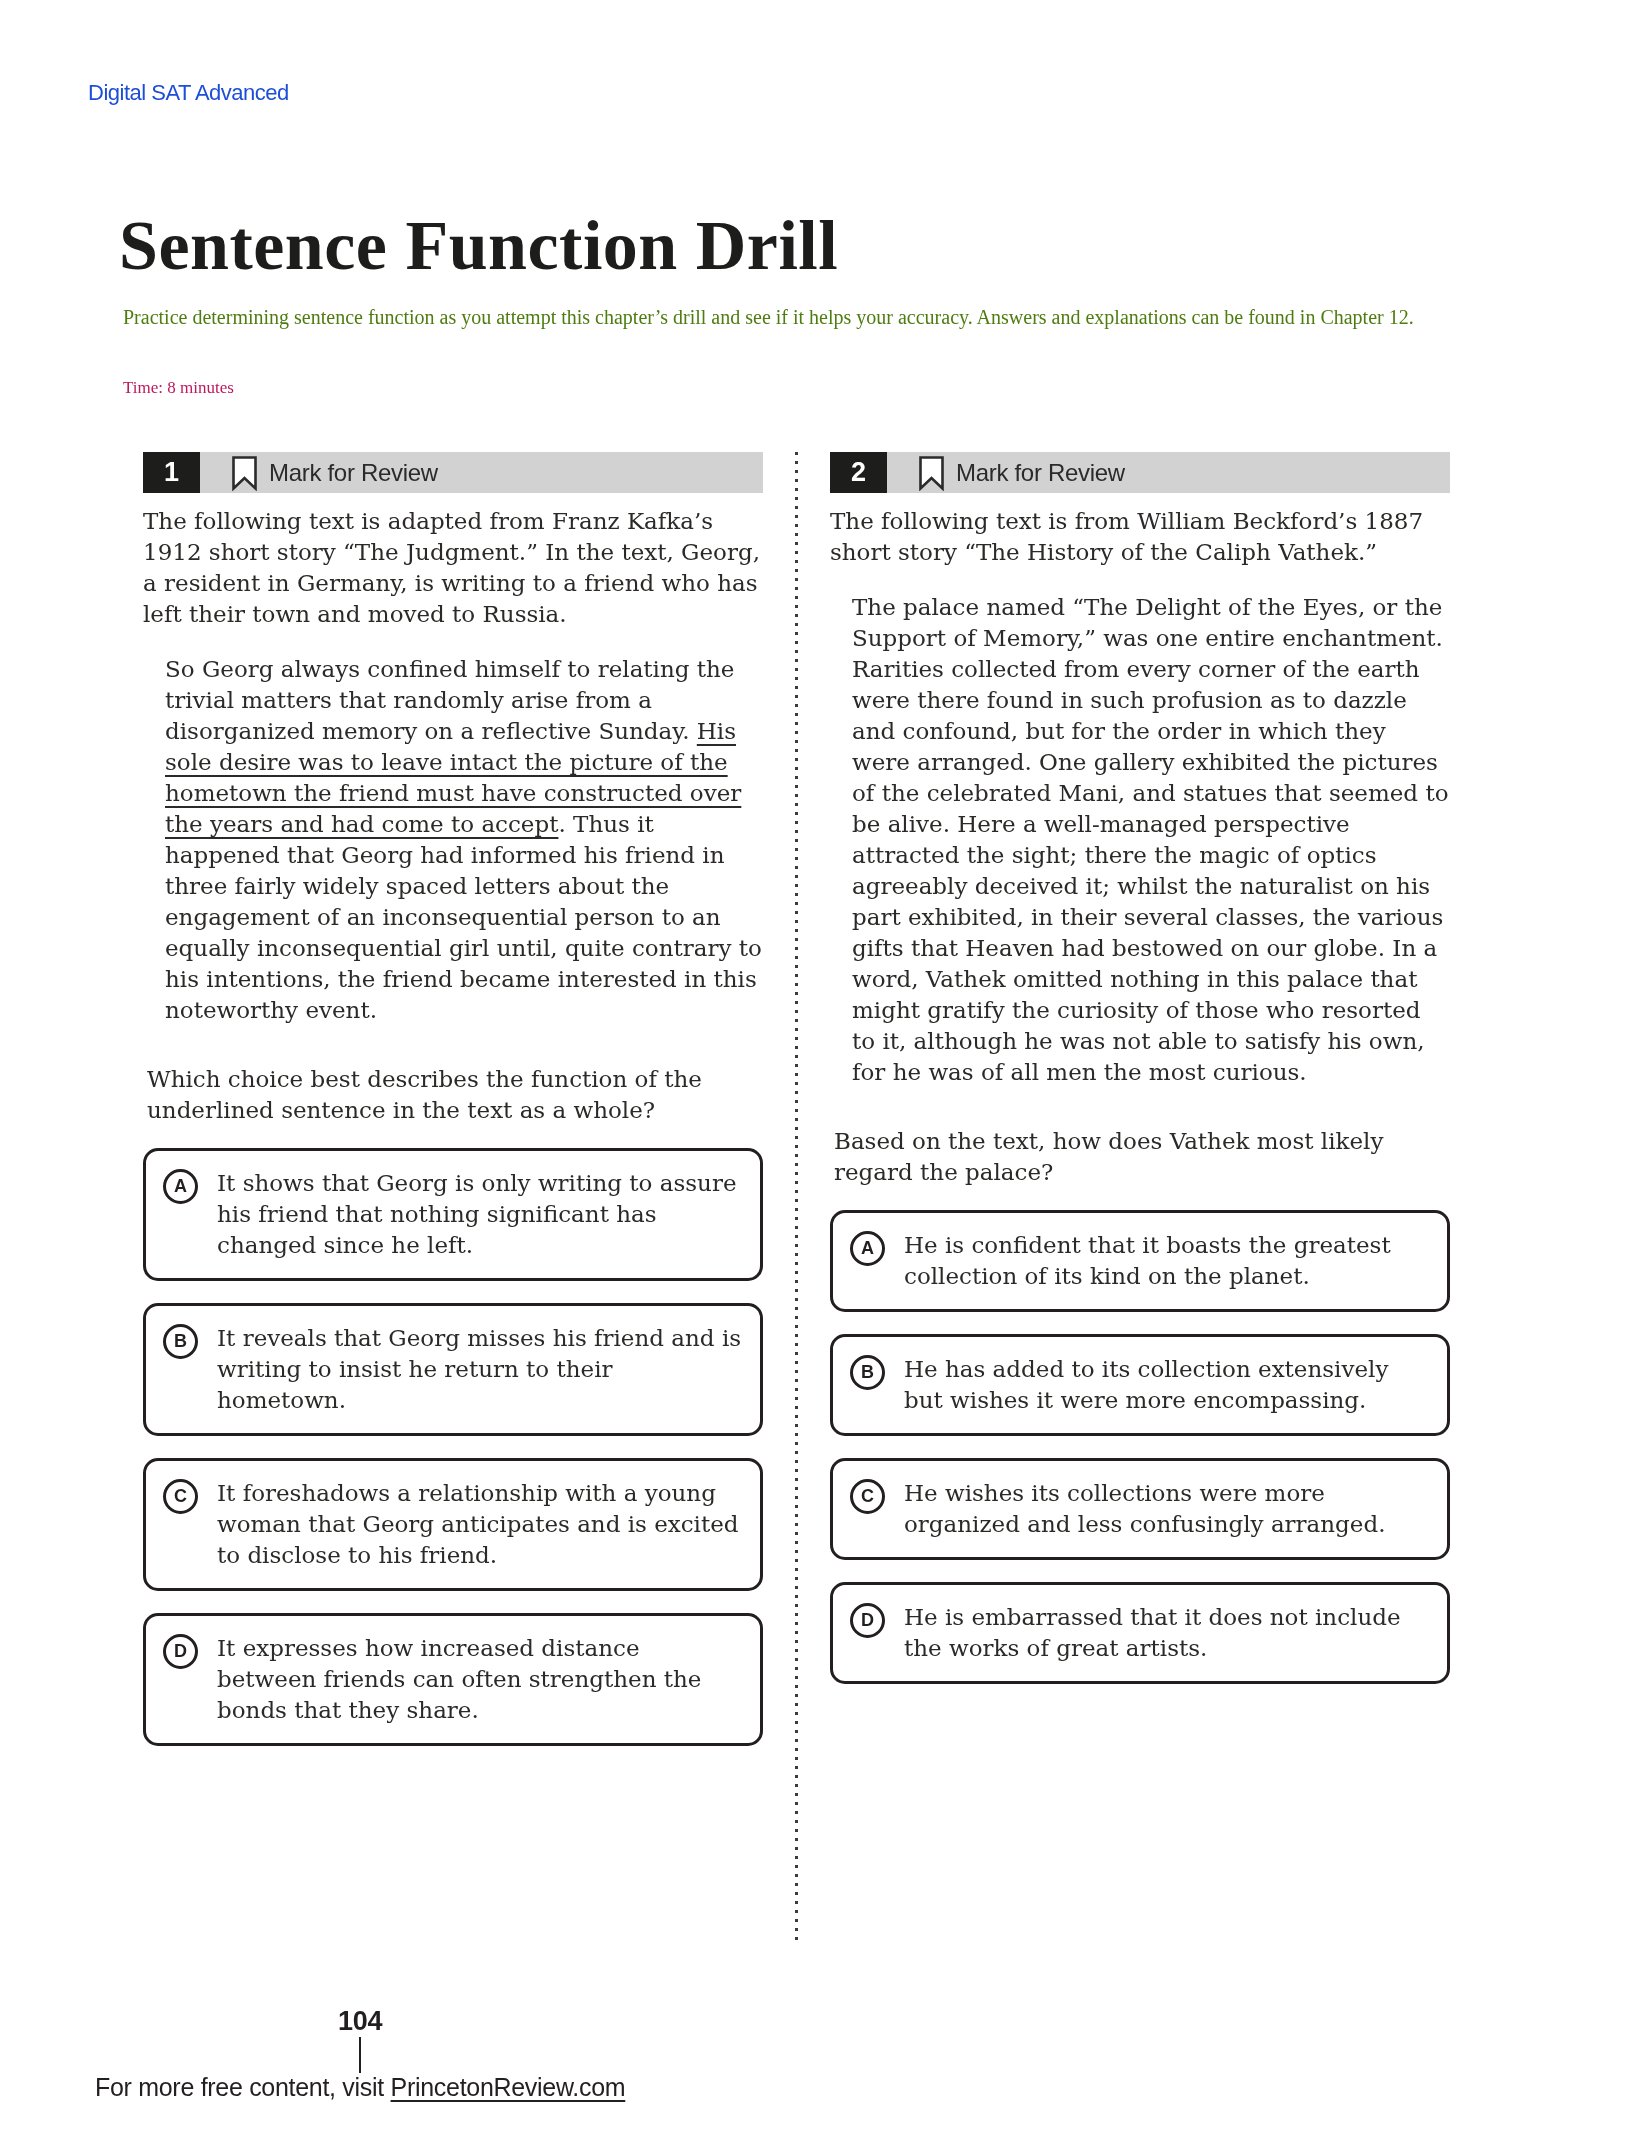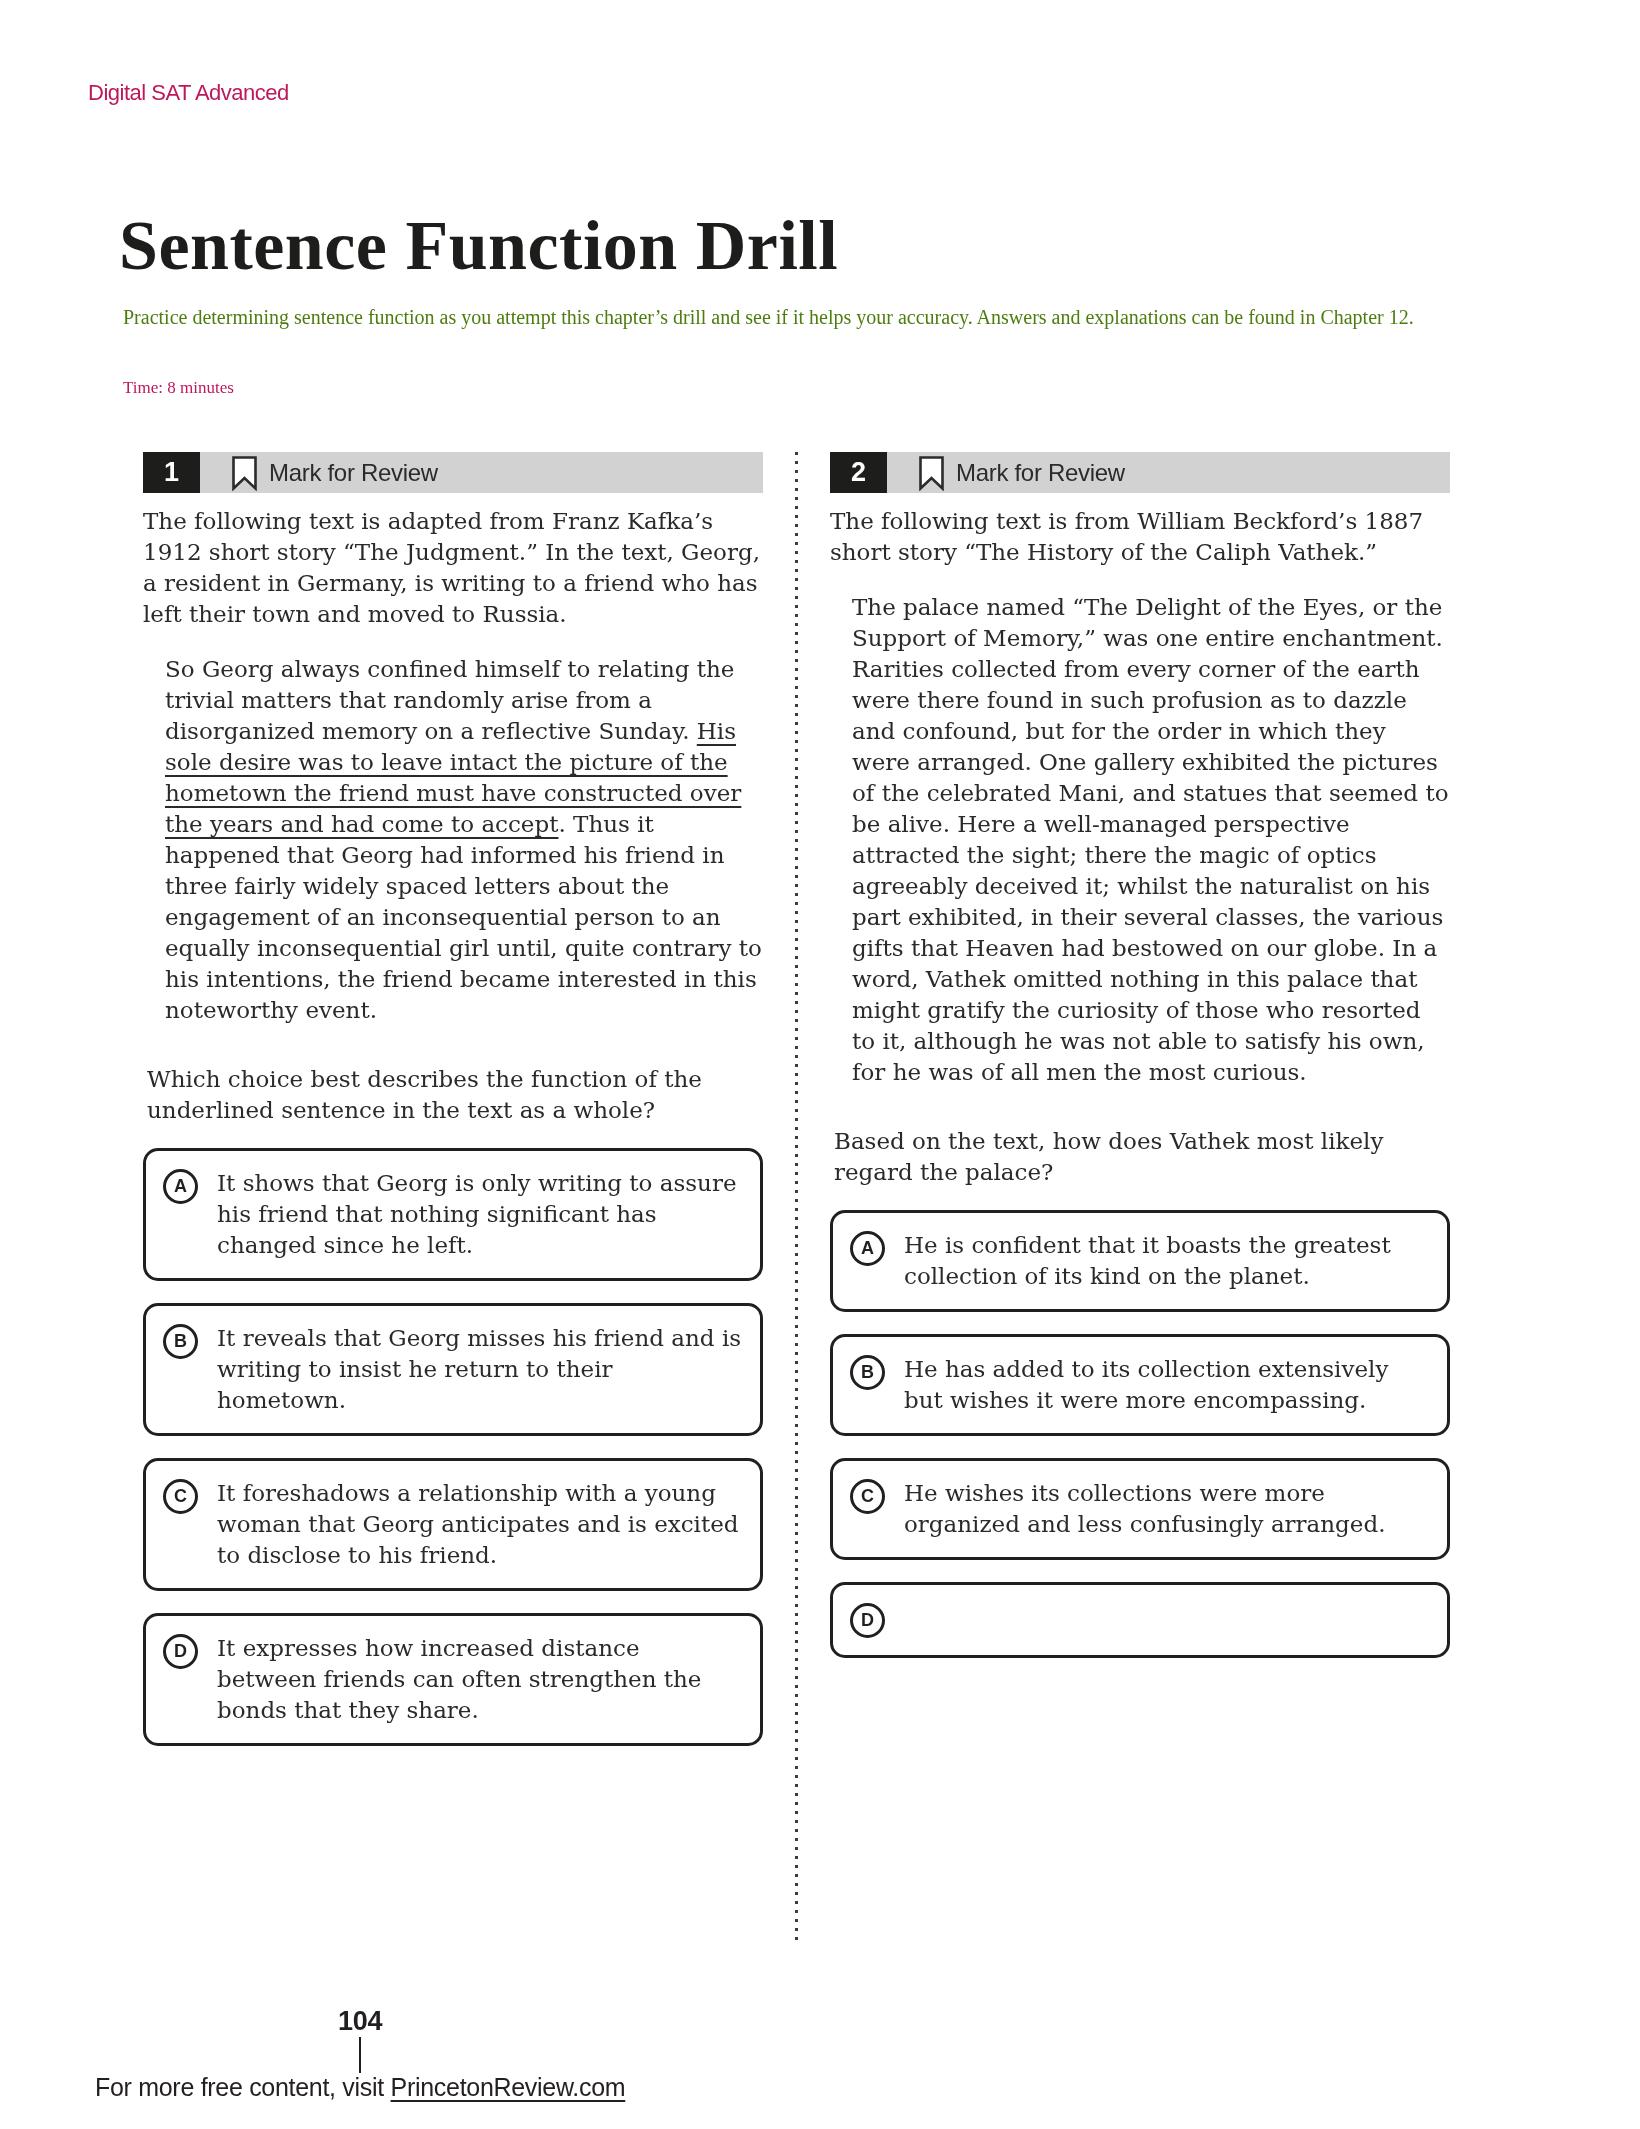--- a/index.html
+++ b/index.html
@@ -4,21 +4,21 @@
 <style>
   html,body { margin:0; padding:0; background:#ffffff; }
   .page {
     position:relative; width:1640px; height:2129px; background:#ffffff;
     color:#231f20; overflow:hidden;
   }
 
   
   .doc-header {
     position:absolute; left:88px; top:80px;
-    font-family:"Liberation Sans", sans-serif; font-size:22px; color:#be185d;
+    font-family:"Liberation Sans", sans-serif; font-size:22px; color:#1d4ed8;
     letter-spacing:-0.5px;
   }
 
   
   .title {
     position:absolute; left:119px; top:164px;
     font-family:"Liberation Serif", serif; font-weight:700;
     font-size:70px; line-height:1; color:#1d1d1b; letter-spacing:0.5px;
   }
 
@@ -167,20 +167,21 @@
     <div class="choice serifbody">
       <span class="choice-letter">B</span>
       <span class="choice-text">He has added to its collection extensively but wishes it were more encompassing.</span>
     </div>
     <div class="choice serifbody">
       <span class="choice-letter">C</span>
       <span class="choice-text">He wishes its collections were more organized and less confusingly arranged.</span>
     </div>
     <div class="choice serifbody">
       <span class="choice-letter">D</span>
+      <span class="choice-text">He is embarrassed that it does not include the works of great artists.</span>
     </div>
   </section>
 
   <div class="footer">
     <span class="footer-page">104</span>
     <span class="footer-sep"></span>
     <span><span>For more free content, visit </span><a class="footer-link">PrincetonReview.com</a></span>
   </div>
 
 </div>

